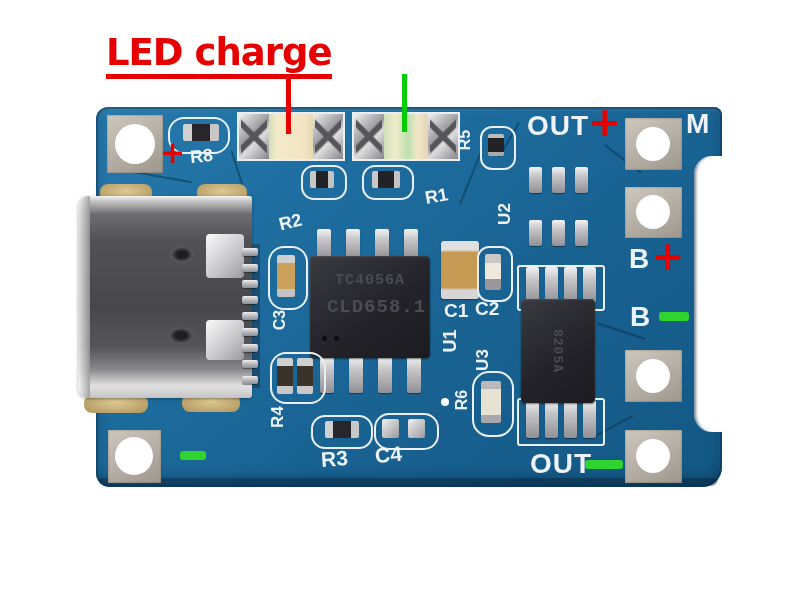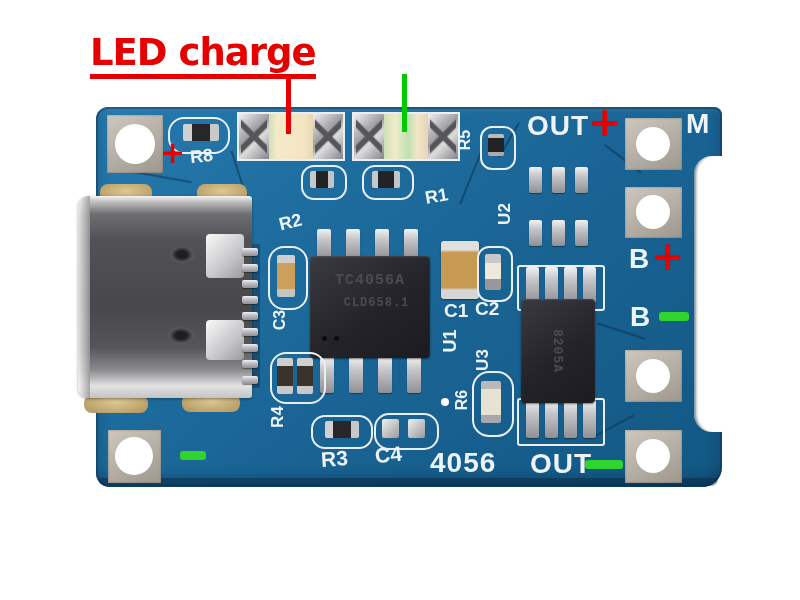--- a/index.html
+++ b/index.html
@@ -33,21 +33,21 @@
   .chiptext{color:#4b4b55;font-weight:bold;letter-spacing:1px;text-align:center;
             font-family:"Liberation Mono","DejaVu Sans Mono",monospace;}
   .ledbox{position:absolute;border:2px solid #e9eff3;display:flex;}
   .ledtab{position:relative;width:30px;background:linear-gradient(135deg,#f0f0f0 0%,#9a9a9e 45%,#dcdcdc 60%,#85858b 100%);}
   .ledtab::before{content:"";position:absolute;inset:2px;
       background:linear-gradient(45deg,transparent 42%,#55555a 46%,#55555a 54%,transparent 58%),
                  linear-gradient(-45deg,transparent 42%,#55555a 46%,#55555a 54%,transparent 58%);}
   .ledbody{flex:1;}
   
   .anno{position:absolute;font-family:"DejaVu Sans","Liberation Sans",sans-serif;font-weight:bold;
-        font-size:37px;letter-spacing:-1px;line-height:1.05;padding-bottom:1px;}
+        font-size:37px;letter-spacing:-1px;line-height:1.05;padding-bottom:1px;margin-left:16px;}
   .lead{position:absolute;width:5px;}
   .pol-plus{position:absolute;color:#e60000;font-weight:900;font-family:"DejaVu Sans",sans-serif;line-height:1;}
   .pol-minus{position:absolute;background:#2fd42f;border-radius:3px;}
   .rot{display:flex;align-items:center;justify-content:center;}
 </style>
 </head>
 <body>
 
 <div class="scene">
 
@@ -121,42 +121,41 @@
   <div class="pin" style="left:317px;top:229px;width:14px;height:30px;"></div>
   <div class="pin" style="left:346px;top:229px;width:14px;height:30px;"></div>
   <div class="pin" style="left:375px;top:229px;width:14px;height:30px;"></div>
   <div class="pin" style="left:404px;top:229px;width:14px;height:30px;"></div>
   <div class="pin" style="left:320px;top:357px;width:14px;height:36px;"></div>
   <div class="pin" style="left:349px;top:357px;width:14px;height:36px;"></div>
   <div class="pin" style="left:378px;top:357px;width:14px;height:36px;"></div>
   <div class="pin" style="left:407px;top:357px;width:14px;height:36px;"></div>
   <div class="chipbody" style="left:310px;top:256px;width:120px;height:102px;">
     <div class="chiptext" style="position:absolute;left:0;right:0;top:16px;font-size:15px;">TC4056A</div>
-    <div class="chiptext" style="position:absolute;left:5px;right:0;top:40px;font-size:12px;padding-left:8px;">CLD658.1</div>
+    <div class="chiptext" style="position:absolute;left:5px;right:0;top:40px;font-size:19px;padding-left:8px;">CLD658.1</div>
     <div style="position:absolute;left:12px;top:80px;width:5px;height:5px;border-radius:50%;background:#0c0c10;"></div>
     <div style="position:absolute;left:24px;top:80px;width:5px;height:5px;border-radius:50%;background:#0c0c10;"></div>
   </div>
 
   <div class="silk" style="left:279px;top:212px;font-size:18px;transform:rotate(-14deg);">R2</div>
   <div class="outl" style="left:268px;top:246px;width:36px;height:60px;border-radius:16px;"></div>
   <div class="res" style="left:277px;top:255px;width:18px;height:42px;background:linear-gradient(180deg,#cfcfcf 0 20%,#caa05a 20% 80%,#c4c4c4 80%);"></div>
   <div class="silk rot" style="left:263px;top:310px;width:34px;height:20px;font-size:16px;transform:rotate(-90deg);">C3</div>
   <div class="outl" style="left:270px;top:352px;width:52px;height:48px;border-radius:16px;"></div>
   <div class="res" style="left:277px;top:358px;width:16px;height:36px;background:linear-gradient(180deg,#cfcfcf 0 22%,#3a332c 22% 78%,#c8c8c8 78%);"></div>
   <div class="res" style="left:297px;top:358px;width:16px;height:36px;background:linear-gradient(180deg,#cfcfcf 0 22%,#3a332c 22% 78%,#c8c8c8 78%);"></div>
   <div class="silk rot" style="left:261px;top:407px;width:34px;height:20px;font-size:17px;transform:rotate(-90deg);">R4</div>
 
   <div class="outl" style="left:311px;top:415px;width:58px;height:30px;border-radius:14px;"></div>
   <div class="res" style="left:325px;top:421px;width:34px;height:17px;background:linear-gradient(90deg,#d0d0d0 0 24%,#26262b 24% 76%,#c8c8c8 76%);"></div>
   <div class="silk" style="left:321px;top:447px;font-size:21px;transform:rotate(-4deg);">R3</div>
   <div class="outl" style="left:374px;top:413px;width:61px;height:33px;border-radius:15px;"></div>
   <div class="res" style="left:382px;top:419px;width:17px;height:19px;background:linear-gradient(135deg,#f0f0f0,#9a9a9e);"></div>
   <div class="res" style="left:408px;top:419px;width:17px;height:19px;background:linear-gradient(135deg,#f0f0f0,#9a9a9e);"></div>
   <div class="silk" style="left:375px;top:443px;font-size:21px;transform:rotate(-6deg);">C4</div>
-  <div class="silk" style="left:430px;top:447px;font-size:28px;letter-spacing:1px;">4056</div>
 
   <div class="via" style="left:441px;top:398px;width:8px;height:8px;"></div>
   <div class="outl" style="left:472px;top:371px;width:38px;height:62px;border-radius:17px;"></div>
   <div class="res" style="left:481px;top:381px;width:20px;height:42px;background:linear-gradient(180deg,#b9b9b9 0 18%,#e7e2d2 18% 80%,#a8a8ac 80%);"></div>
   <div class="silk rot" style="left:445px;top:390px;width:34px;height:20px;font-size:16px;transform:rotate(-90deg);">R6</div>
   <div class="silk rot" style="left:466px;top:350px;width:34px;height:20px;font-size:17px;transform:rotate(-90deg);">U3</div>
 
   <div class="outl" style="left:517px;top:265px;width:84px;height:42px;border-radius:3px;"></div>
   <div class="outl" style="left:517px;top:398px;width:84px;height:44px;border-radius:3px;"></div>
   <div class="pin" style="left:526px;top:267px;width:13px;height:36px;"></div>

